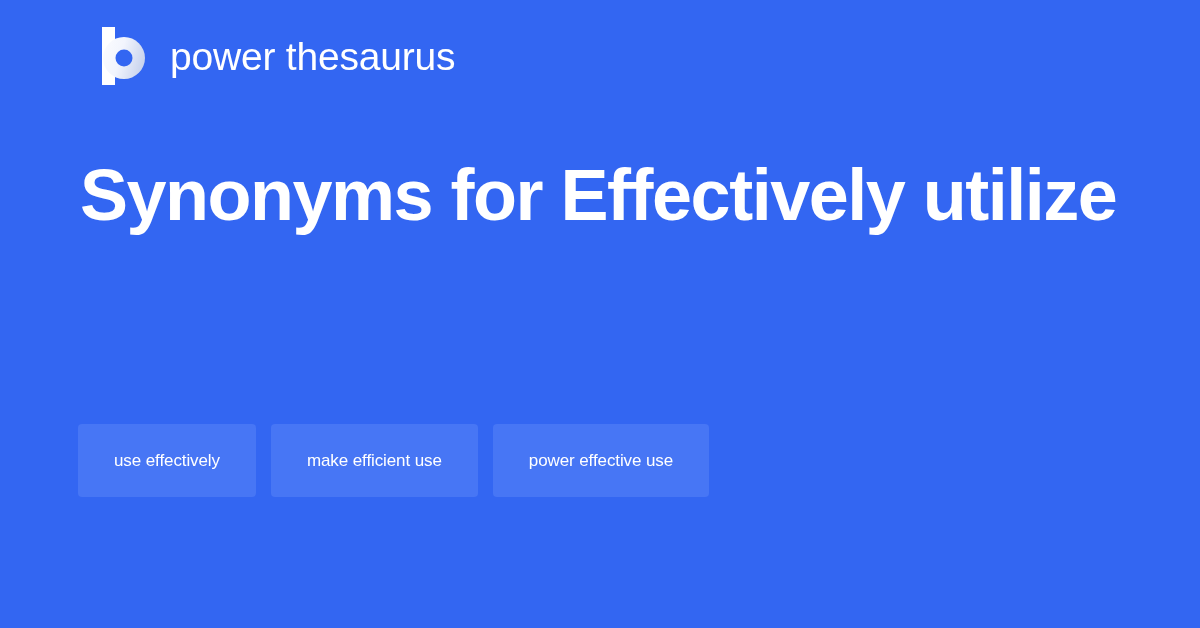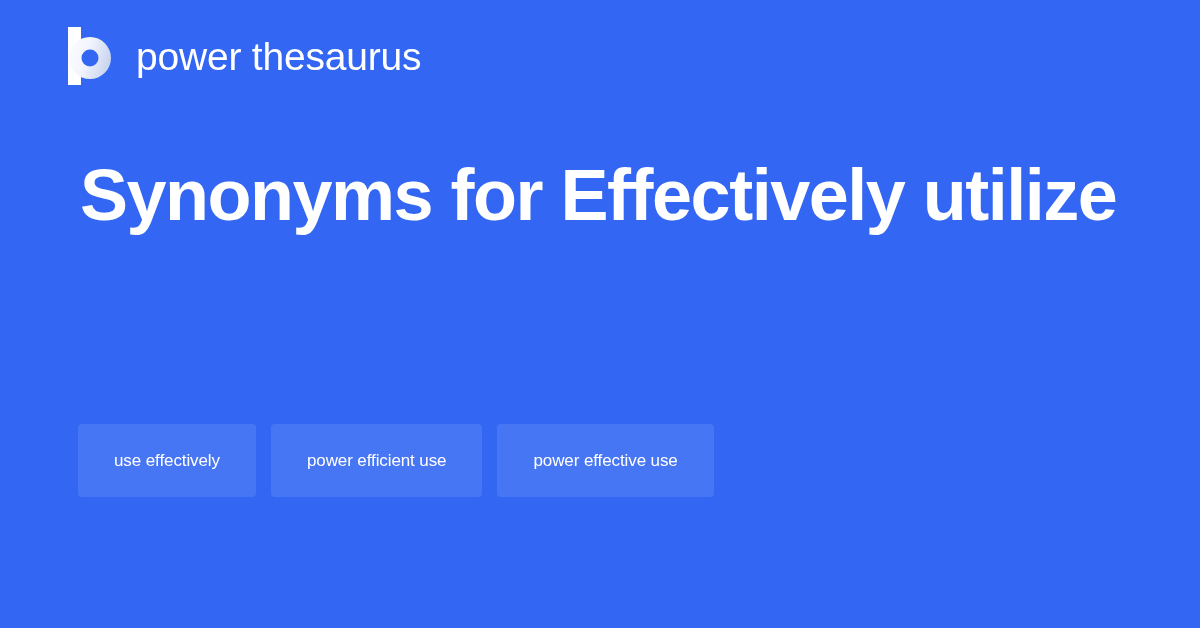--- a/index.html
+++ b/index.html
@@ -14,21 +14,21 @@
   body {
     background: #3366f2;
     font-family: "Liberation Sans", "DejaVu Sans", sans-serif;
     -webkit-font-smoothing: antialiased;
     position: relative;
   }
 
   
   .brand {
     position: absolute;
-    left: 64px;
+    left: 98px;
     top: 27px;
     display: flex;
     align-items: center;
     gap: 22px;
     height: 58px;
   }
 
   .brand-logo {
     width: 50px;
     height: 58px;
@@ -119,21 +119,21 @@
 
 <h1 class="headline">Synonyms for Effectively utilize</h1>
 
 <div class="chips">
 
   <div class="chip">
     <span>use effectively</span>
   </div>
 
   <div class="chip">
-    <span>power efficient use</span>
+    <span>make efficient use</span>
   </div>
 
 
 
   <div class="chip">
     <span>power effective use</span>
   </div>
 
 </div>
 

